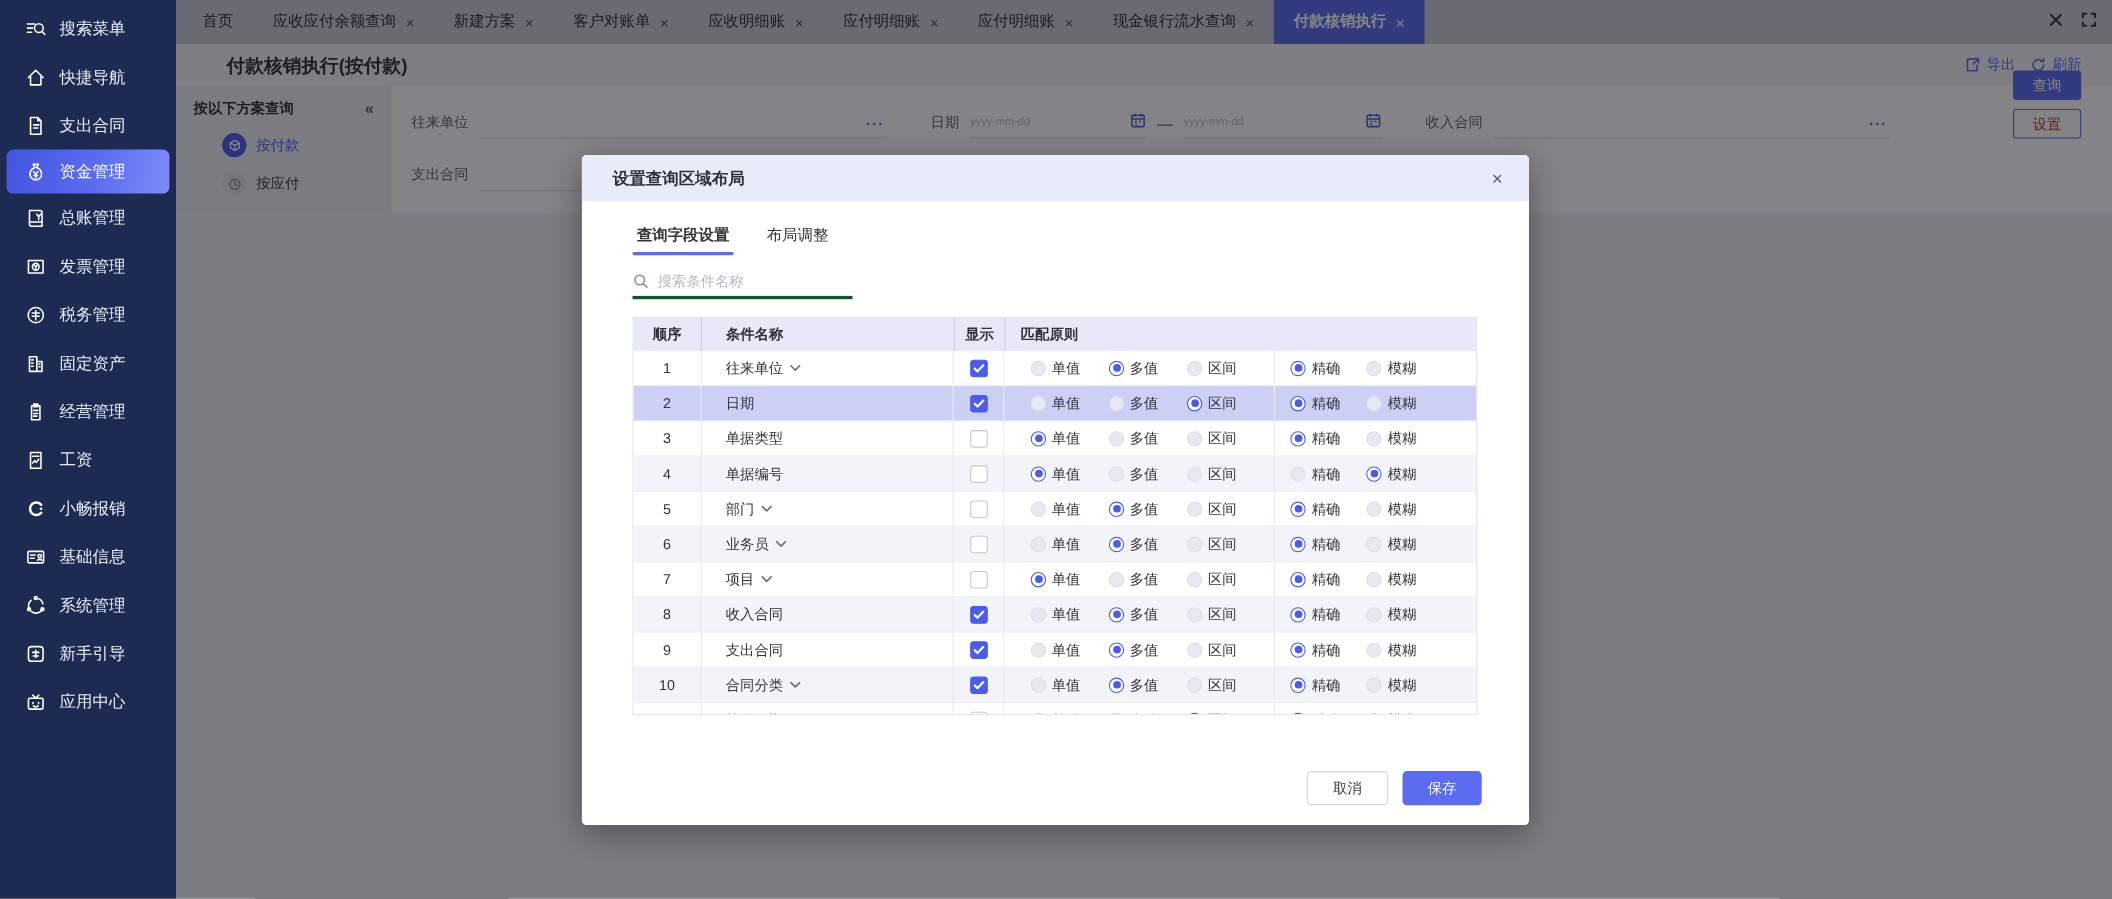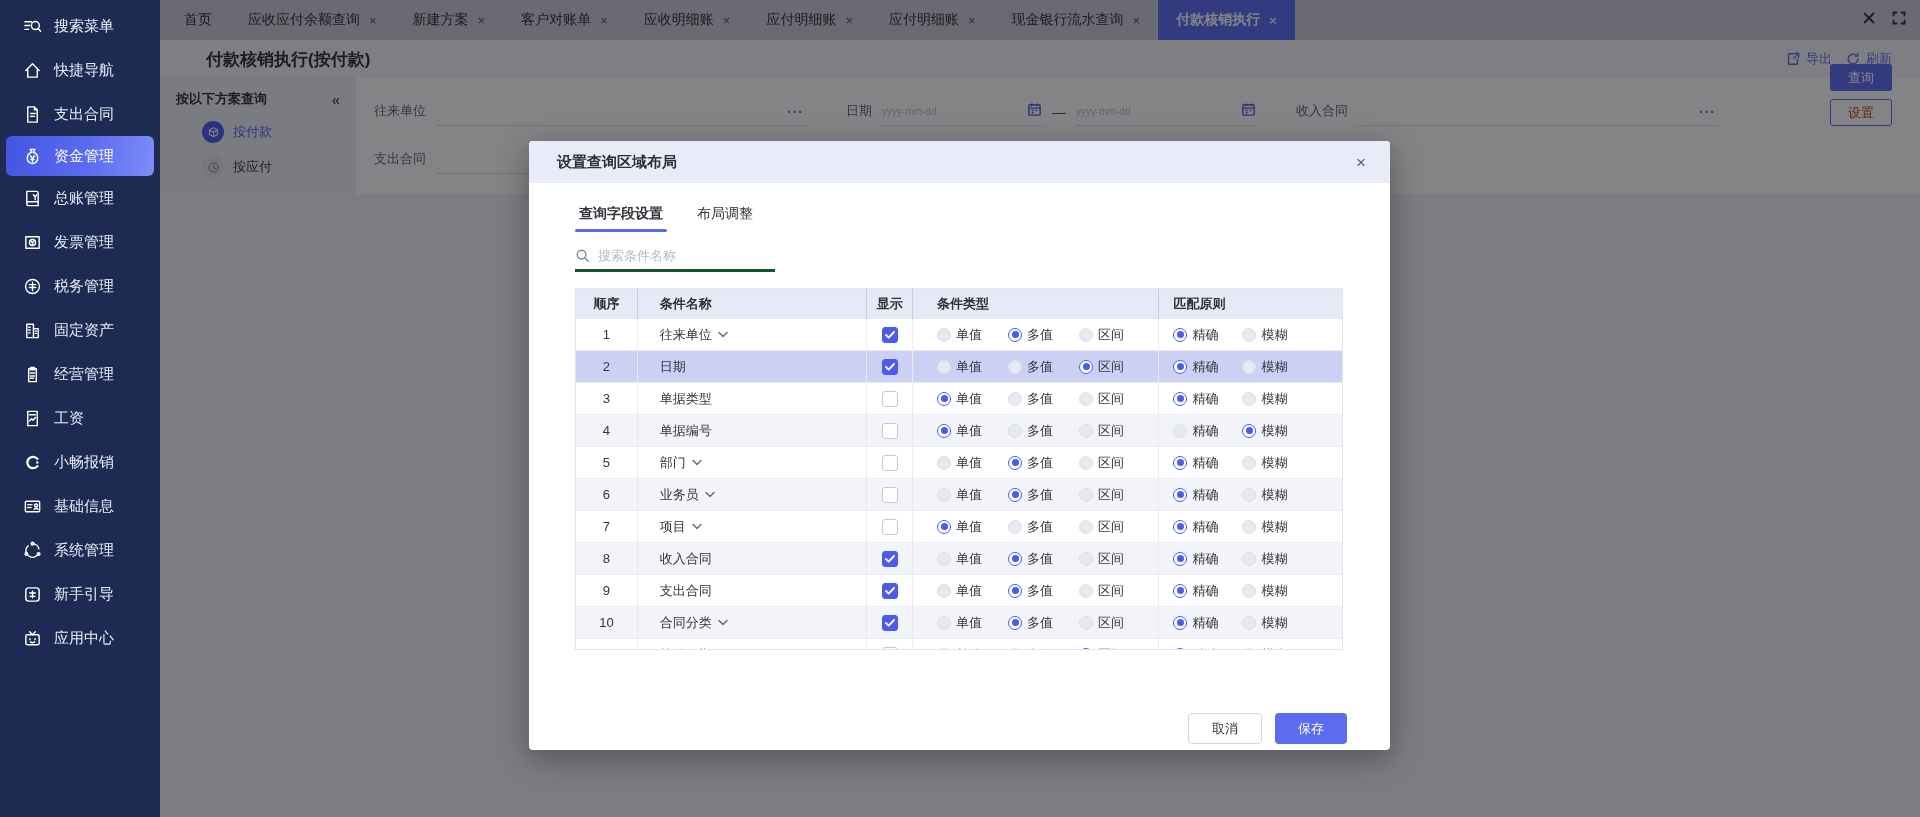--- a/index.html
+++ b/index.html
@@ -97,21 +97,21 @@
 
   .cbx { width:16px; height:16px; border-radius:3px; border:1px solid #c5c8d4; background:#fff; display:flex; align-items:center; justify-content:center; cursor:pointer; }
   .cbx.on { background:#4a5cf0; border-color:#4a5cf0; }
   .cbx svg { stroke:#fff; fill:none; stroke-width:2; stroke-linecap:round; stroke-linejoin:round; }
 
   .radio-wrap { display:flex; align-items:center; gap:5px; cursor:pointer; }
   .radio { width:14px; height:14px; border-radius:50%; background:#e7e9f2; border:1px solid #dcdfe9; position:relative; flex:0 0 14px; }
   .radio.on { background:#fff; border:1.5px solid #4a5cf0; }
   .radio.on::after { content:""; position:absolute; left:50%; top:50%; width:7px; height:7px; margin:-3.5px 0 0 -3.5px; border-radius:50%; background:#4a5cf0; }
 
-  .modal-footer { position:absolute; right:43px; bottom:6px; display:flex; gap:13px;border-radius:10px; }
+  .modal-footer { position:absolute; right:43px; bottom:18px; display:flex; gap:13px;border-radius:10px; }
   .btn-cancel { width:74px; height:31px; background:#fff; border:1px solid #d4d6de; border-radius:4px; font-size:13px; color:#33343c; cursor:pointer; }
   .btn-save { width:72px; height:31px; background:#5b6cf0; border:none; border-radius:4px; font-size:13px; color:#fff; cursor:pointer; }
 </style>
 </head>
 <body>
 
 <nav class="sidebar">
     <div class="side-item">
       <span class="s-ico">
         <svg width="19" height="19" viewBox="0 0 20 20">
@@ -421,21 +421,20 @@
         <path d="M10.6 10.6L14 14"></path>
       </svg>
     <input type="text" placeholder="搜索条件名称" style="">
   </div>
 
   <div class="grid">
     <div class="g-head" id="grid-head">
         <div class="gc c-order" style="justify-content: center;">顺序</div>
         <div class="gc c-name" style="padding-left: 22px;">条件名称</div>
         <div class="gc c-show" style="justify-content: center;">显示</div>
-        <div class="gc c-type" style="padding-left: 24px;">条件类型</div>
         <div class="gc c-match" style="padding-left: 14px;">匹配原则</div>
       </div>
     <div class="g-body" id="grid-body">
         <div class="g-row">
           <div class="gc c-order">1</div>
           <div class="gc c-name">
             <span>往来单位</span>
             <span class="chev">
               <svg width="10" height="7" viewBox="0 0 10 7">
                 <path d="M1 1.5l4 4 4-4"></path>

